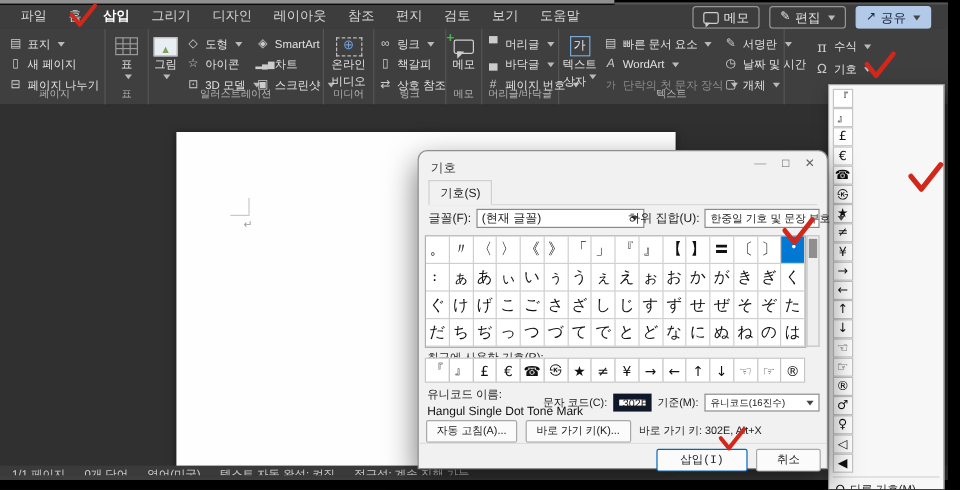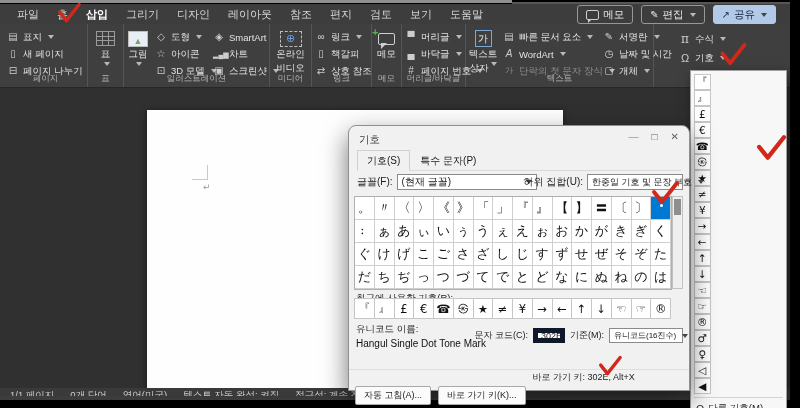--- a/index.html
+++ b/index.html
@@ -84,21 +84,21 @@
   .dscroll{position:absolute;left:323px;top:70px;width:11px;height:93px;background:#efefef;border:1px solid #c2c2c2;box-sizing:border-box;}
   .dthumb{position:absolute;left:1px;top:2px;width:7px;height:16px;background:#8f8f8f;}
   .dreclbl{position:absolute;left:7px;top:166px;font-size:9.5px;color:#222;}
   .drecent{position:absolute;left:5px;top:172px;width:316px;display:grid;grid-template-columns:repeat(16,1fr);grid-auto-rows:21px;}
   .rcell{border:1px solid #c6c6c6;margin-right:-1px;background:#fff;display:flex;align-items:center;justify-content:center;font-size:11.5px;color:#111;font-family:"DejaVu Sans",sans-serif;}
   .dunilbl{position:absolute;left:7px;top:197px;font-size:9.5px;color:#222;}
   .duniname{position:absolute;left:7px;top:212px;font-size:10px;color:#111;}
   .dcoderow{position:absolute;right:6px;top:202px;display:flex;align-items:center;gap:5px;font-size:9px;}
   .dinput{border:5px solid #0f172a;background:#fff;height:15px;width:32px;display:flex;align-items:center;padding:0 3px;box-sizing:border-box;}
   .dbtnrow{position:absolute;left:6px;top:224px;display:flex;align-items:center;gap:7px;}
-  .dbtn{border:1px solid #a9a9a9;background:#fbfbfb;border-radius:2px;height:17px;display:flex;align-items:center;padding:0 8px;font-size:9px;white-space:nowrap;margin-top:36px;}
+  .dbtn{border:1px solid #a9a9a9;background:#fbfbfb;border-radius:2px;height:17px;display:flex;align-items:center;padding:0 8px;font-size:9px;white-space:nowrap;}
   .dshortcut{font-size:9px;color:#222;white-space:nowrap;}
   .dsep{position:absolute;left:0;top:243px;width:100%;height:1px;background:#dedede;}
   .dfoot{position:absolute;right:5px;top:248px;display:flex;gap:7px;font-family:Liberation Mono, monospace;}
   .dbtn.primary{border-color:#0067c0;width:58px;justify-content:center;font-size:9.5px;}
   .dbtn.cancel{width:36px;justify-content:center;font-size:9.5px;}
 
   
   .rc{position:absolute;z-index:60;pointer-events:none;}
 </style>
 </head>
@@ -444,21 +444,20 @@
 
   <div class="dialog">
     <div class="dtitle">기호</div>
     <div class="dctrl">
       <span class="min">—</span>
       <span>□</span>
       <span>✕</span>
     </div>
     <div class="dtabs">
       <div class="dtab active">기호(S)</div>
-      <div class="dtab">특수 문자(P)</div>
     </div>
 
     <div class="drowfont">
       <span>글꼴(F):</span>
       <div class="dsel" style="width:140px">
         <span class="fill">(현재 글꼴)</span>
         <span class="cv dark"></span>
       </div>
     </div>
     <div class="drowsub">
@@ -508,21 +507,21 @@
         <div class="rcell">☞</div>
         <div class="rcell">®</div>
       </div>
 
     <div class="dunilbl">유니코드 이름:</div>
     <div class="duniname">Hangul Single Dot Tone Mark</div>
     <div class="dcoderow">
       <span>문자 코드(C):</span>
       <div class="dinput">302E</div>
       <span>기준(M):</span>
-      <div class="dsel" style="width:74px;font-size:8px;height:15px">
+      <div class="dsel" style="width:96px;font-size:8px;height:15px">
         <span class="fill">유니코드(16진수)</span>
         <span class="cv dark"></span>
       </div>
     </div>
 
     <div class="dbtnrow">
       <div class="dbtn">자동 고침(A)...</div>
       <div class="dbtn">바로 가기 키(K)...</div>
       <span class="dshortcut">바로 가기 키: 302E, Alt+X</span>
     </div>

